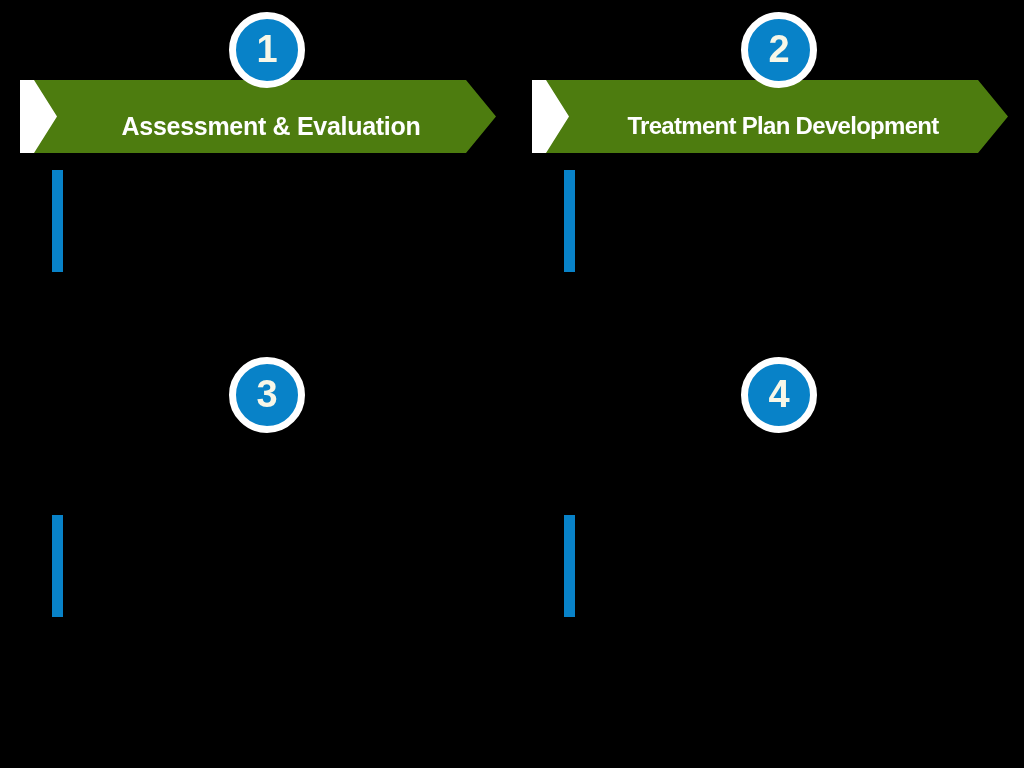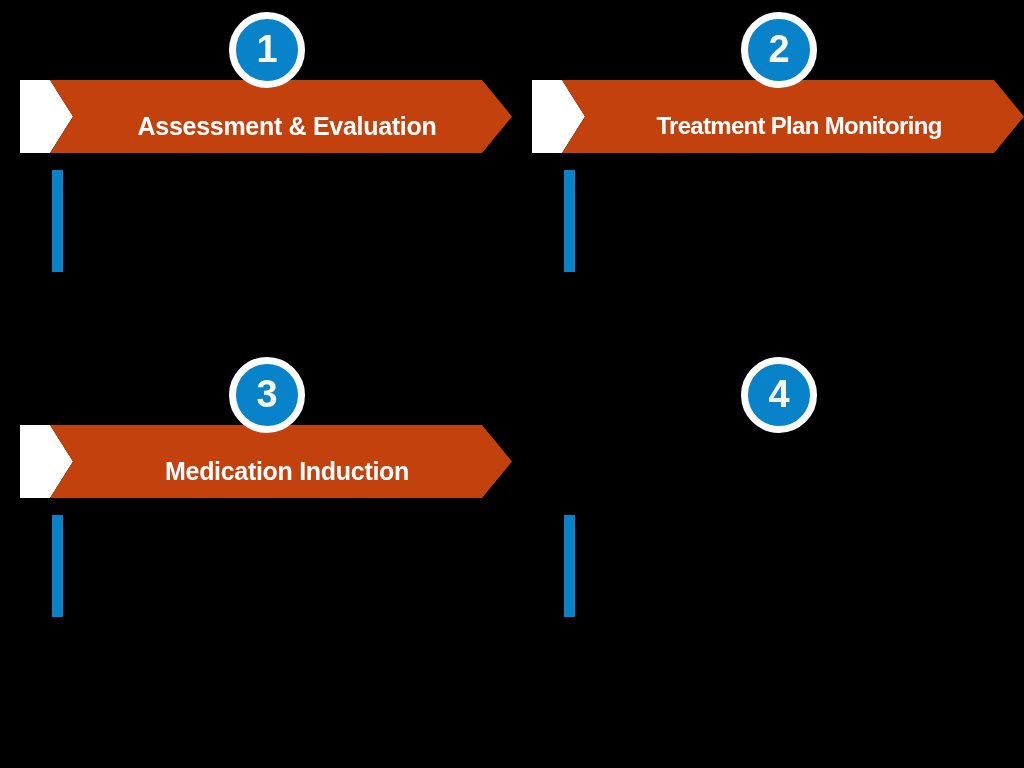--- a/index.html
+++ b/index.html
@@ -46,25 +46,25 @@
     width: 53px;
     height: 73px;
     background: #FFFFFF;
     -webkit-clip-path: polygon(0 0, 30px 0, 53px 36.5px, 30px 73px, 0 73px);
     clip-path: polygon(0 0, 30px 0, 53px 36.5px, 30px 73px, 0 73px);
   }
 
   
   .ribbon {
     position: absolute;
-    left: 30px;
+    left: 14px;
     top: 0;
     width: 462px;
     height: 92px;
-    background: #c2410c;
+    background: #4d7c0f;
     -webkit-clip-path: polygon(0 0, 432px 0, 462px 36.5px, 432px 73px, 0 73px, 23px 36.5px);
     clip-path: polygon(0 0, 432px 0, 462px 36.5px, 432px 73px, 0 73px, 23px 36.5px);
     display: flex;
     align-items: center;
     justify-content: center;
     box-sizing: border-box;
     padding-left: 38px;
     padding-right: 26px;
   }
 
@@ -130,35 +130,29 @@
     <div class="stem"></div>
   </div>
 
   <div class="step" style="left:512px; top:0px;">
     <div class="badge">
       <span class="badge-number">2</span>
     </div>
     <div class="banner">
       <div class="notch"></div>
       <div class="ribbon">
-        <span class="banner-label tight">Treatment Plan Monitoring</span>
+        <span class="banner-label tight">Treatment Plan Development</span>
       </div>
     </div>
     <div class="stem"></div>
   </div>
 
   <div class="step" style="left:0px; top:345px;">
     <div class="badge">
       <span class="badge-number">3</span>
-    </div>
-    <div class="banner">
-      <div class="notch"></div>
-      <div class="ribbon">
-        <span class="banner-label">Medication Induction</span>
-      </div>
     </div>
     <div class="stem"></div>
   </div>
 
   <div class="step" style="left:512px; top:345px;">
     <div class="badge">
       <span class="badge-number">4</span>
     </div>
     <div class="stem"></div>
   </div>

